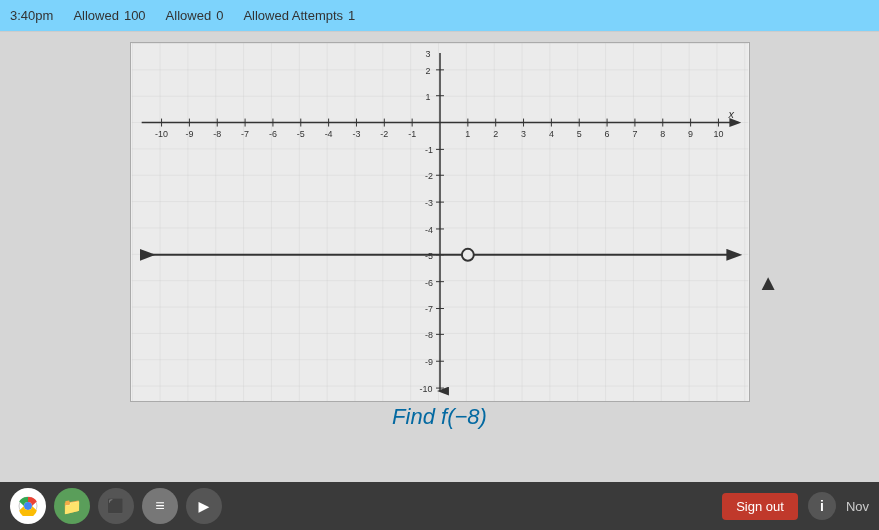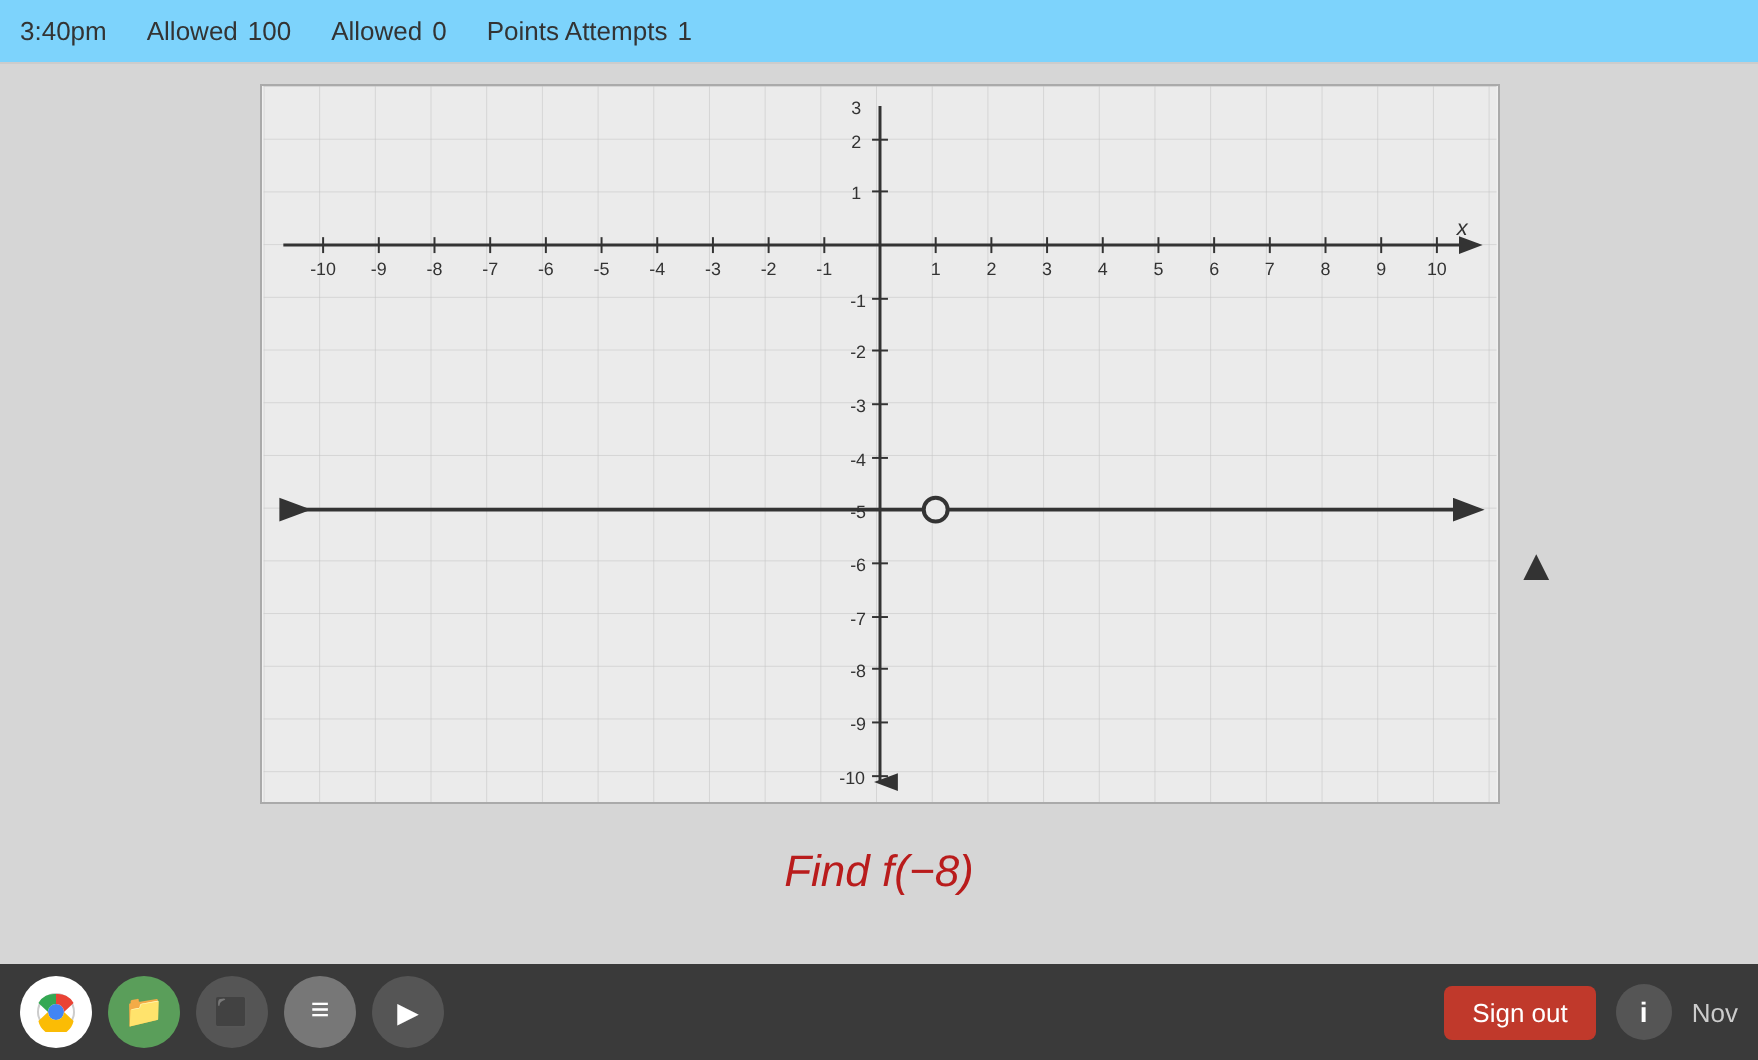--- a/index.html
+++ b/index.html
@@ -53,23 +53,23 @@
       margin: 0 auto;
     }
 
     .graph-svg {
       width: 100%;
       height: 100%;
     }
 
     
     .question-text {
-      margin-top: 21px;
+      margin-top: 2px;
       font-size: 22px;
-      color: #b91c1c;
+      color: #0369a1;
       font-style: italic;
     }
 
     
     .taskbar {
       position: absolute;
       bottom: 0;
       left: 0;
       width: 100%;
       height: 48px;
@@ -150,21 +150,21 @@
   </div>
   <div class="top-bar-item">
     <span>Allowed</span>
     <span>100</span>
   </div>
   <div class="top-bar-item">
     <span>Allowed</span>
     <span>0</span>
   </div>
   <div class="top-bar-item">
-    <span>Points Attempts</span>
+    <span>Allowed Attempts</span>
     <span>1</span>
   </div>
 </div>
 
 <div class="main-content">
 
   <div class="graph-container">
     <svg class="graph-svg" viewBox="0 0 620 360" xmlns="http://www.w3.org/2000/svg">
 
       <defs>

